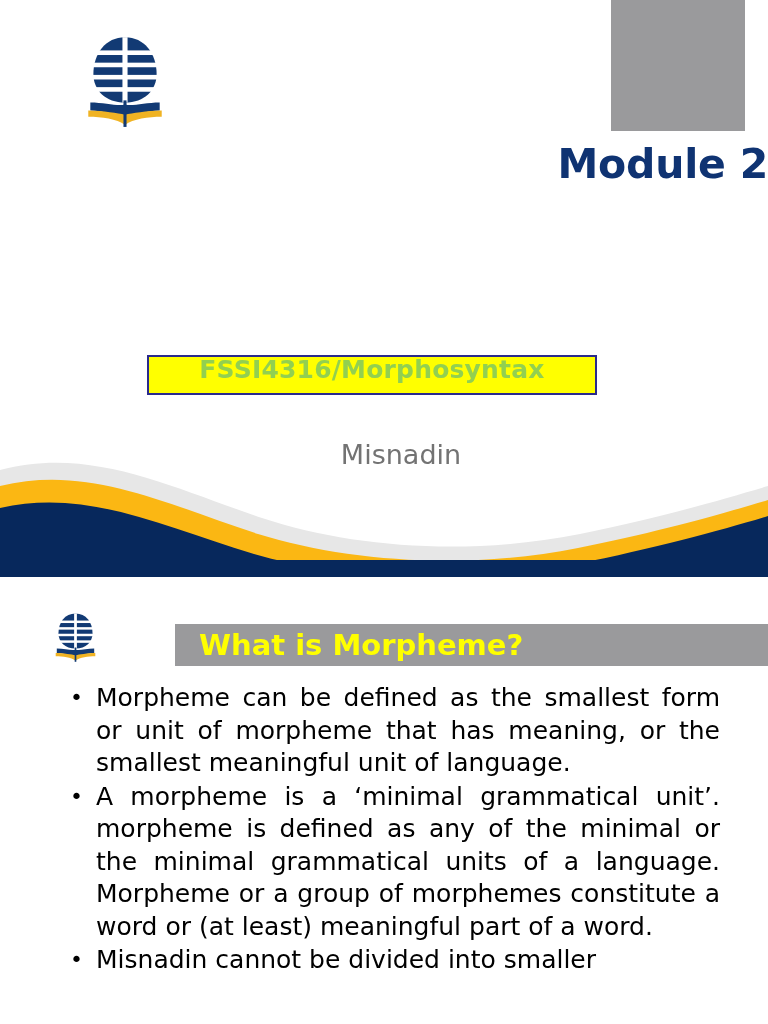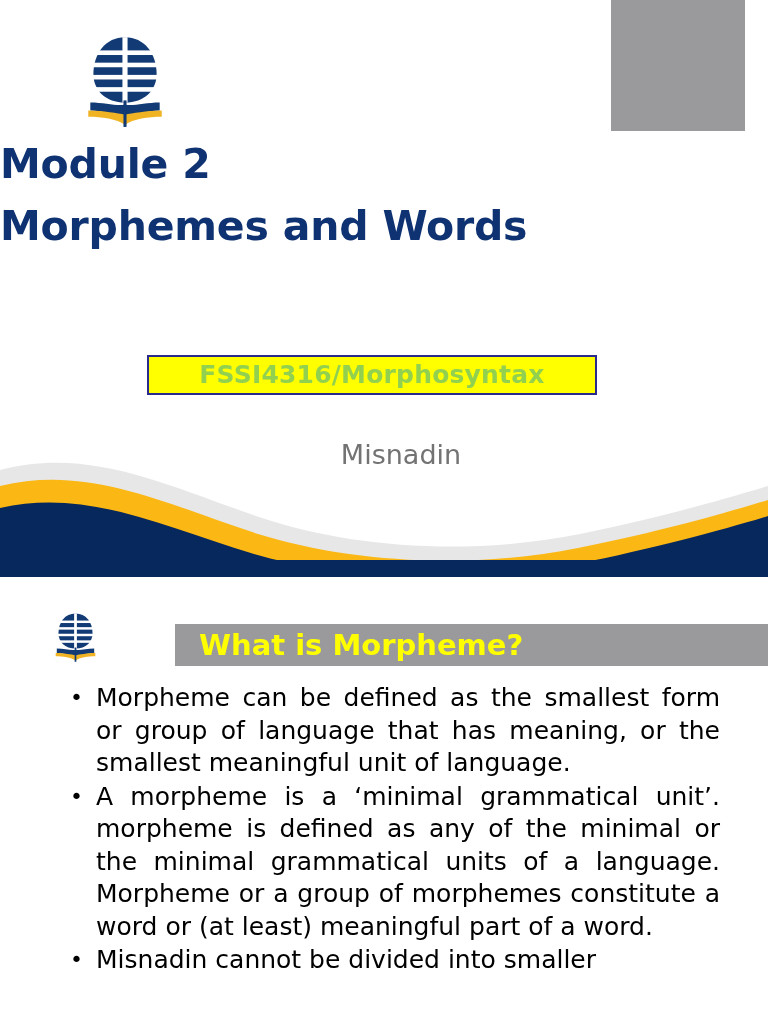--- a/index.html
+++ b/index.html
@@ -43,42 +43,41 @@
     width: 134px;
     height: 131px;
     background: #9a9a9c;
   }
 
   #title-group {
     position: absolute;
     left: 0;
     top: 133px;
     width: 768px;
-    text-align: left;
+    text-align: right;
   }
   .title-line {
     color: #0f3372;
     font-weight: bold;
     font-size: 41px;
     line-height: 62px;
     letter-spacing: -0.2px;
     white-space: nowrap;
   }
 
   #course-box {
     position: absolute;
     left: 147px;
     top: 355px;
     width: 450px;
     height: 40px;
     background: #ffff00;
     border: 2px solid #2a2a8c;
     box-sizing: border-box;
     display: flex;
-    align-items: center;
     justify-content: center;
   }
   #course-box .course-label {
     color: #92d050;
     font-weight: bold;
     font-size: 25px;
     line-height: 26px;
     letter-spacing: 0.2px;
     white-space: nowrap;
   }
@@ -199,21 +198,20 @@
     <path d="M50 84 L50 94 C42 88 27 86 14 86 L14 80 C29 80 43 83 50 84 Z" fill="#f0b323"></path>
     <path d="M50 84 L50 94 C58 88 73 86 86 86 L86 80 C71 80 57 83 50 84 Z" fill="#f0b323"></path>
 
     <rect x="48.5" y="70" width="3" height="26" fill="#123a74"></rect>
   </svg>
 
   <div id="gray-block"></div>
 
   <div id="title-group">
     <div class="title-line">Module 2</div>
-    <div class="title-line">Morphemes and Words</div>
   </div>
 
   <div id="course-box">
     <span class="course-label">FSSI4316/Morphosyntax</span>
   </div>
 
   <div id="presenter">
     <span class="presenter-inner">Misnadin</span>
   </div>
 
@@ -245,21 +243,21 @@
     <rect x="48.5" y="70" width="3" height="26" fill="#123a74"></rect>
   </svg>
 
   <div id="section-head">
     <span class="section-title">What is Morpheme?</span>
   </div>
 
   <ul id="body-list">
     <li>
       <span class="bullet-dot">•</span>
-      <span class="bullet-text">Morpheme can be defined as the smallest form or group of language that has meaning, or the smallest meaningful unit of language.</span>
+      <span class="bullet-text">Morpheme can be defined as the smallest form or unit of morpheme that has meaning, or the smallest meaningful unit of language.</span>
     </li>
     <li class="justify-all">
       <span class="bullet-dot">•</span>
       <span class="bullet-text">A morpheme is a ‘minimal grammatical unit’. morpheme is defined as any of the minimal or the minimal grammatical units of a language. Morpheme or a group of morphemes constitute a word or (at least) meaningful part of a word.</span>
     </li>
     <li>
       <span class="bullet-dot">•</span>
       <span class="bullet-text">Misnadin cannot be divided into smaller</span>
     </li>
   </ul>

